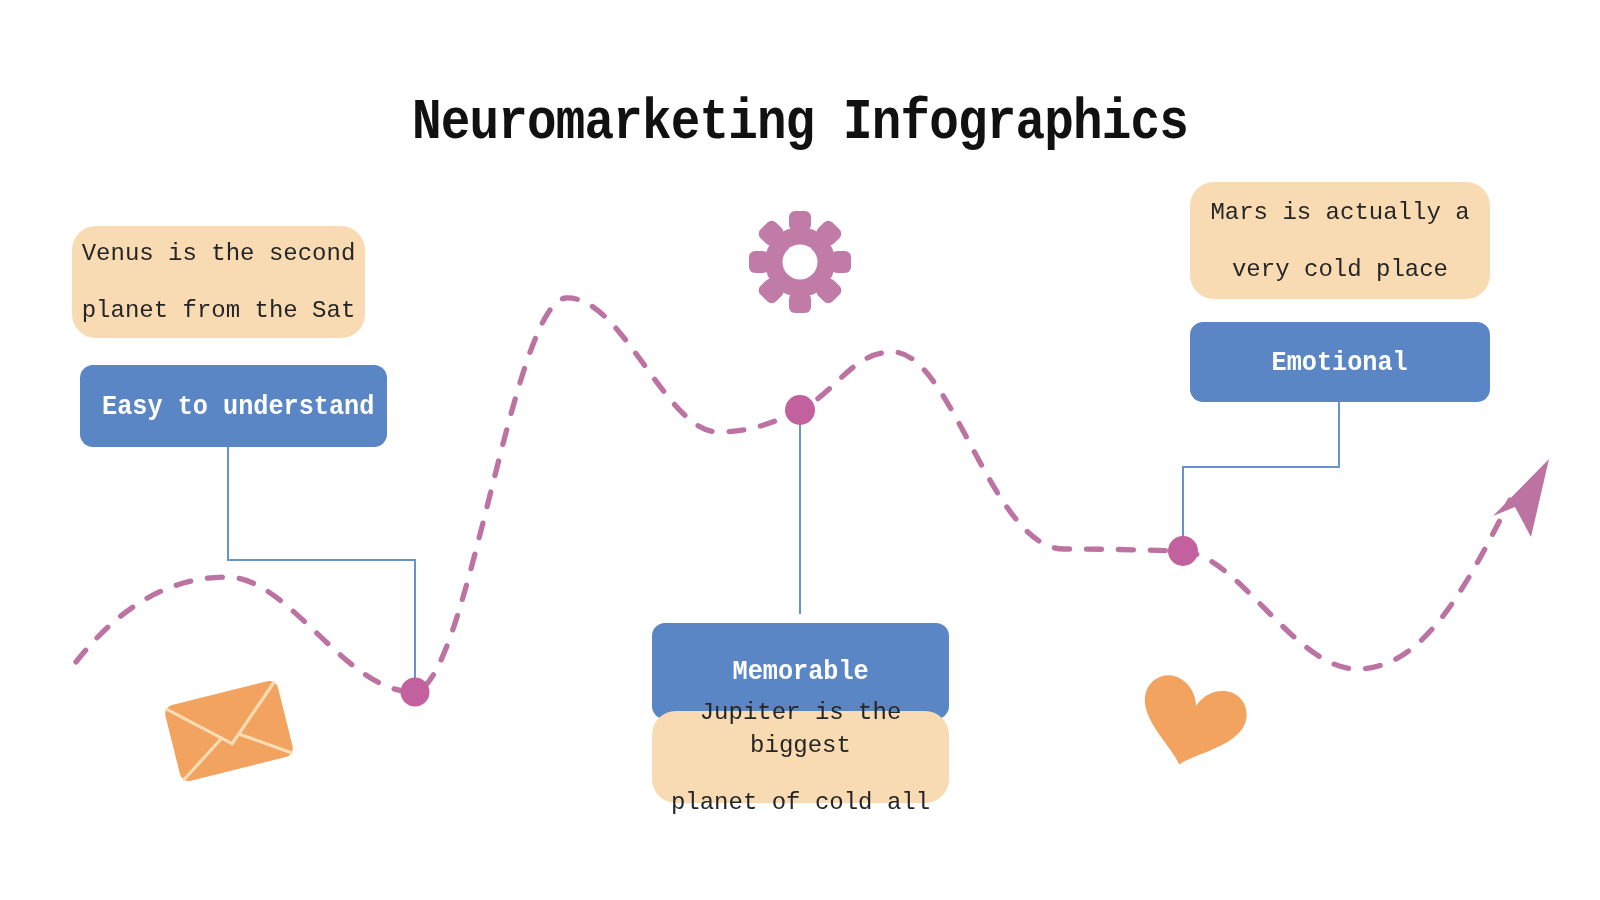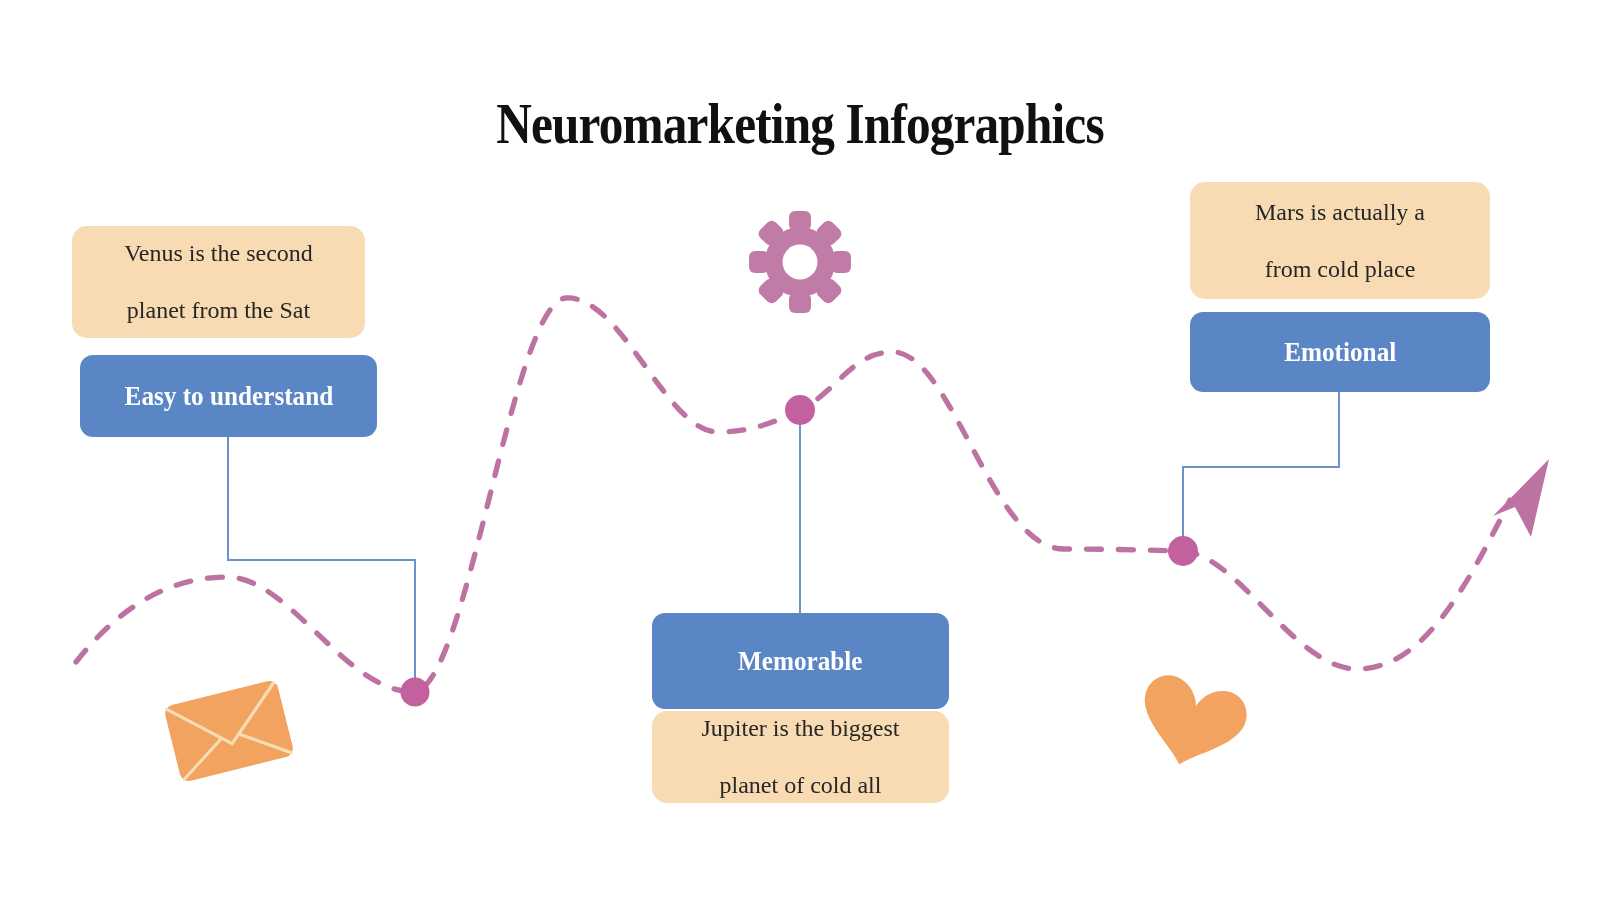--- a/index.html
+++ b/index.html
@@ -1,33 +1,33 @@
 <!DOCTYPE html>
 <html style="--titlecolor: #111111; --cream: #F8DBB2; --blue: #5A86C6; --connector: #6B92CC; --mauve: #BC73A2; --mauvedeep: #C2619E; --gearcolor: #C07CA7; --orange: #F1A35F; --orangelight: #F8DCB4; --textdark: #262626;"><head>
 <meta charset="utf-8">
 <style>
   html,body{margin:0;padding:0;background:#ffffff;}
   .canvas{
     position:relative;width:1600px;height:900px;background:#ffffff;overflow:hidden;
-    font-family:Liberation Serif, serif;
+    font-family:Liberation Mono, monospace;
   }
   .slide-title{
     position:absolute;left:0;right:0;top:90px;text-align:center;
     font-size:58px;font-weight:bold;letter-spacing:-1px;color:var(--titlecolor,#111);
     transform:scaleX(.85);transform-origin:50% 50%;white-space:nowrap;
   }
   .fact-card{
-    position:absolute;background:var(--cream,#F8DBB2);border-radius:15px;
+    position:absolute;background:var(--cream,#F8DBB2);border-radius:24px;
     display:flex;flex-direction:column;justify-content:center;align-items:center;
     color:var(--textdark,#262626);font-size:24px;line-height:33px;text-align:center;gap:24px;
   }
   .label-card{
     position:absolute;background:var(--blue,#5A86C6);border-radius:13px;
     display:flex;justify-content:center;align-items:center;
-    color:#ffffff;font-size:28px;font-weight:bold;text-align:center;
+    color:#ffffff;font-size:28px;font-weight:bold;text-align:center;margin-top:10px;
   }
   .label-card .label-text{transform:scaleX(.9);transform-origin:50% 50%;white-space:nowrap;}
   svg.layer{position:absolute;left:0;top:0;}
   .curve{fill:none;stroke:var(--mauve,#BC73A2);stroke-width:5.3;stroke-linecap:round;stroke-dasharray:15 17;}
   .connector{fill:none;stroke:var(--connector,#6B92CC);stroke-width:2;}
   .dot{fill:var(--mauvedeep,#C2619E);}
   .gear-part{fill:var(--gearcolor,#C07CA7);}
   .gear-hole{fill:#ffffff;}
   .orange-fill{fill:var(--orange,#F1A35F);}
   .crease{fill:none;stroke:var(--orangelight,#F8DCB4);stroke-width:3.2;stroke-linecap:round;}
@@ -95,33 +95,33 @@
            C 42 6 10 21 0 34 Z"></path>
     </g>
   </svg>
 
   <div class="slide-title">Neuromarketing Infographics</div>
 
   <div class="fact-card" style="left:72px;top:226px;width:293px;height:112px;">
     <span>Venus is the second</span>
     <span>planet from the Sat</span>
   </div>
-  <div class="label-card" style="left:80px;top:355px;width:297px;height:82px;">
+  <div class="label-card" style="left:80px;top:355px;width:297px;height:82px;padding-left:10px;">
     <span class="label-text">Easy to understand</span>
   </div>
 
   <div class="label-card" style="left:652px;top:613px;width:297px;height:96px;">
     <span class="label-text">Memorable</span>
   </div>
   <div class="fact-card" style="left:652px;top:711px;width:297px;height:92px;">
     <span>Jupiter is the biggest</span>
     <span>planet of cold all</span>
   </div>
 
   <div class="fact-card" style="left:1190px;top:182px;width:300px;height:117px;">
     <span>Mars is actually a</span>
-    <span>from cold place</span>
+    <span>very cold place</span>
   </div>
   <div class="label-card" style="left:1190px;top:312px;width:300px;height:80px;">
     <span class="label-text">Emotional</span>
   </div>
 
 </div>
 
 </body></html>

